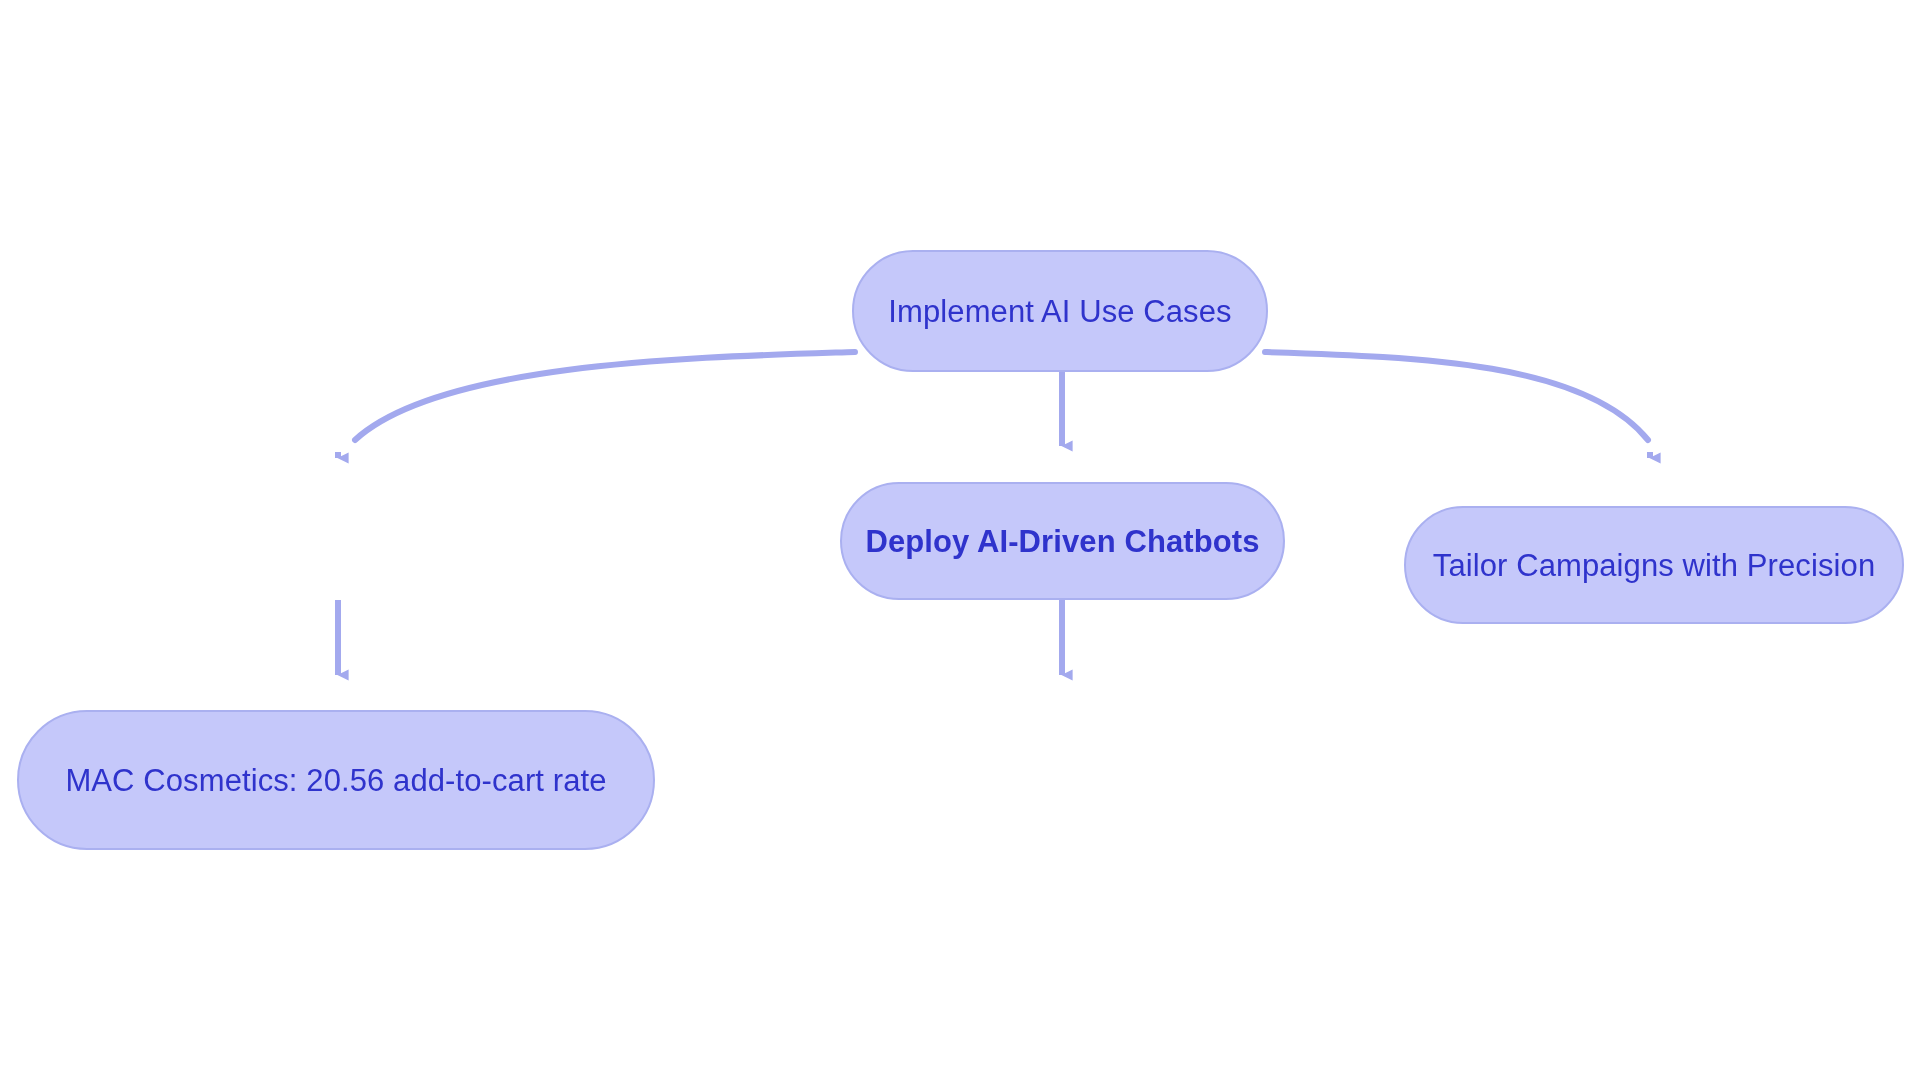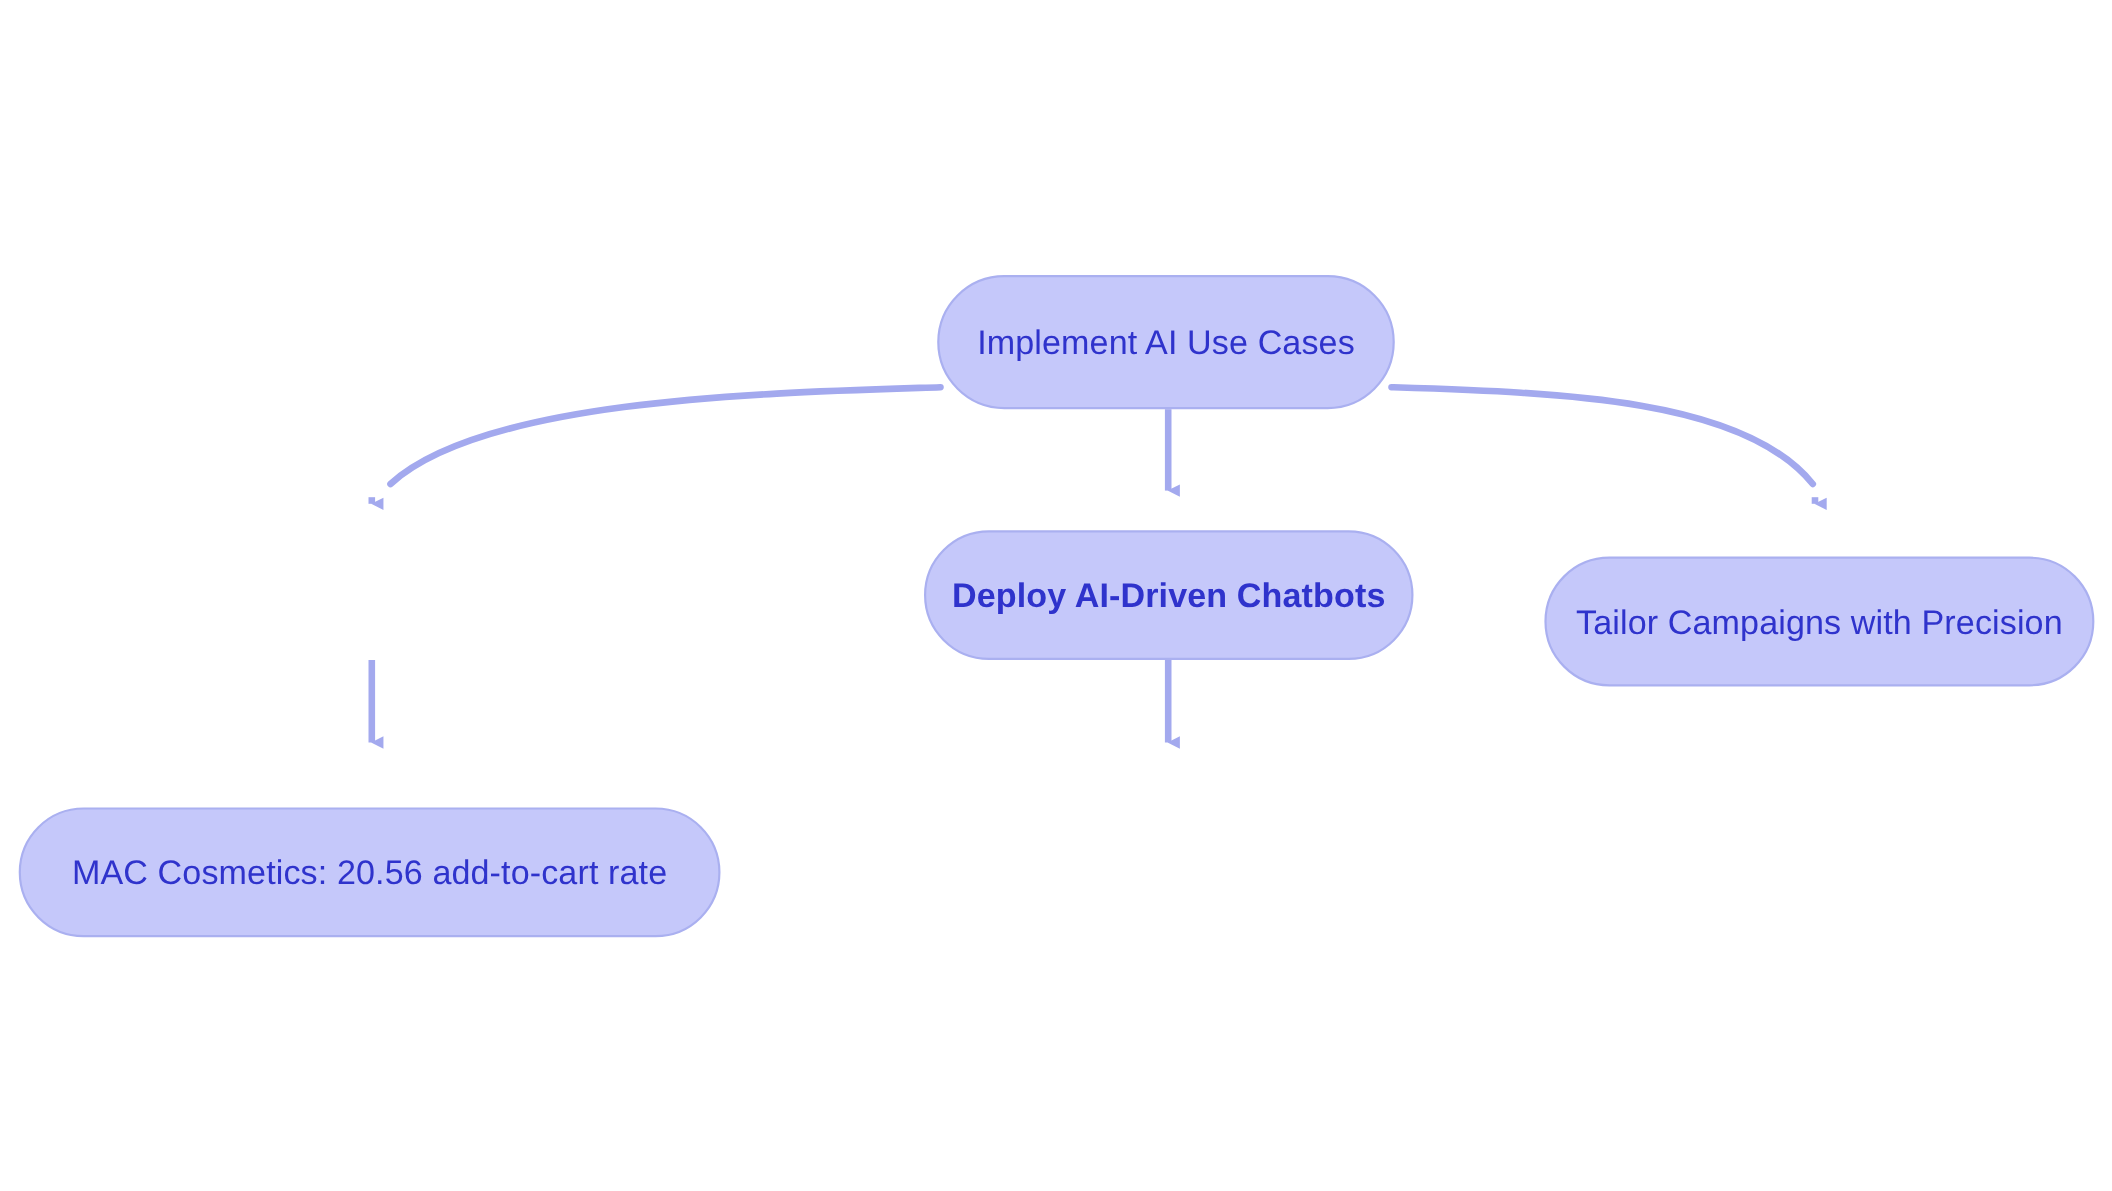--- a/index.html
+++ b/index.html
@@ -80,18 +80,18 @@
 
 
   <div class="node" style="left:840px; top:482px; width:445px; height:118px;font-weight:bold;">
     <span class="node-label">Deploy AI-Driven Chatbots</span>
   </div>
 
   <div class="node" style="left:1404px; top:482px; width:500px; height:118px;margin-top:24px;">
     <span class="node-label">Tailor Campaigns with Precision</span>
   </div>
 
-  <div class="node" style="left:17px; top:710px; width:638px; height:118px;margin-top:24px;">
+  <div class="node" style="left:17px; top:710px; width:638px; height:140px;">
     <span class="node-label">MAC Cosmetics: 20.56 add-to-cart rate</span>
   </div>
 
 
 </div>
 
 </body></html>

